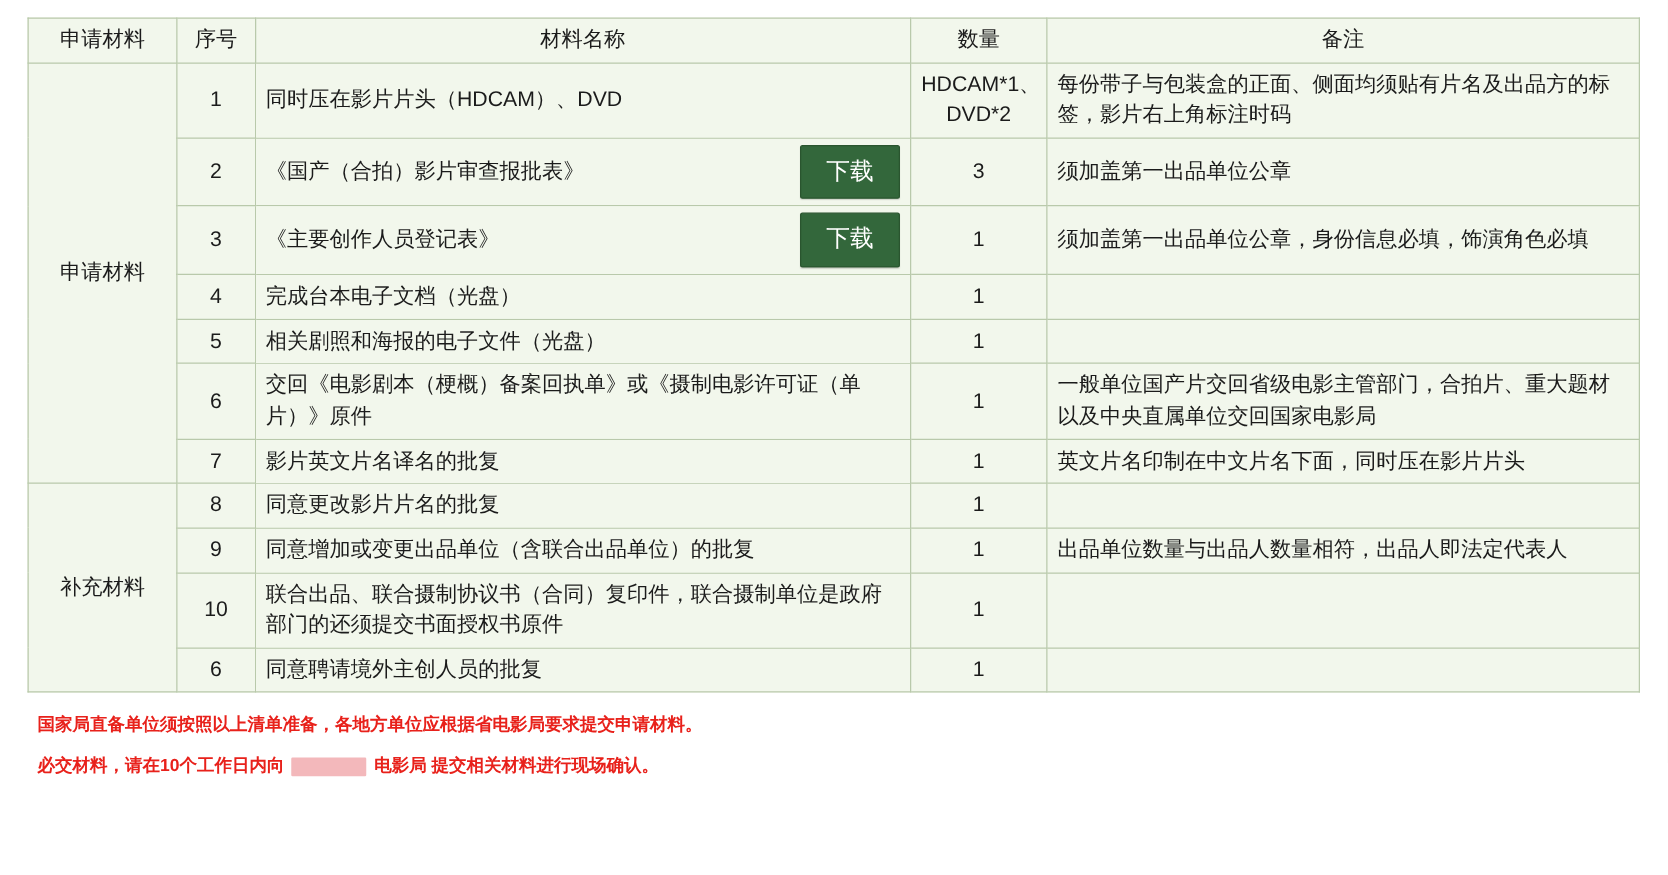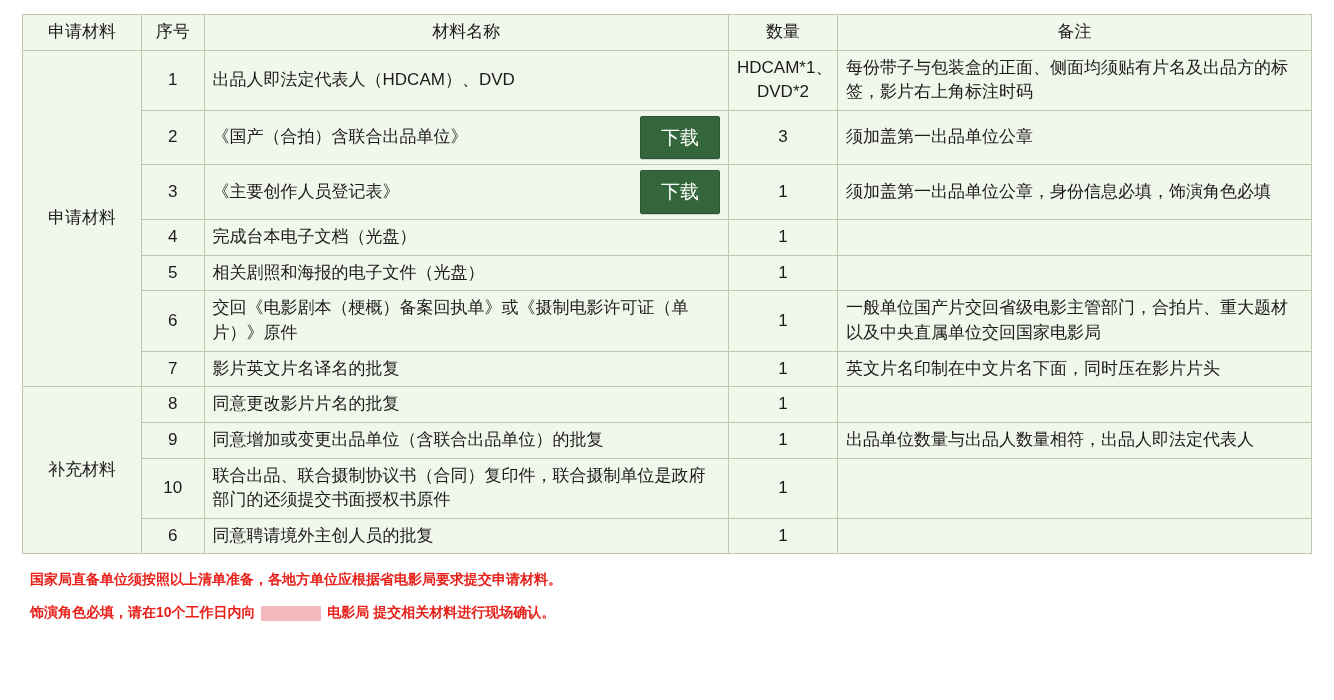--- a/index.html
+++ b/index.html
@@ -126,32 +126,32 @@
         <th>备注</th>
       </tr>
     </thead>
     <tbody>
 
       <tr>
         <td class="group-cell" rowspan="7">申请材料</td>
         <td class="seq-cell">1</td>
         <td class="name-cell">
           <div class="name-wrap">
-            <span class="name-text">出品人即法定代表人（HDCAM）、DVD</span>
+            <span class="name-text">同时压在影片片头（HDCAM）、DVD</span>
           </div>
         </td>
         <td class="qty-cell qty-multi">HDCAM*1、DVD*2</td>
         <td class="remark-cell">每份带子与包装盒的正面、侧面均须贴有片名及出品方的标签，影片右上角标注时码</td>
       </tr>
 
       <tr>
         <td class="seq-cell">2</td>
         <td class="name-cell">
           <div class="name-wrap">
-            <span class="name-text">《国产（合拍）含联合出品单位》</span>
+            <span class="name-text">《国产（合拍）影片审查报批表》</span>
             <span class="dl-btn">下载</span>
           </div>
         </td>
         <td class="qty-cell">3</td>
         <td class="remark-cell">须加盖第一出品单位公章</td>
       </tr>
 
       <tr>
         <td class="seq-cell">3</td>
         <td class="name-cell">
@@ -252,17 +252,17 @@
         <td class="qty-cell">1</td>
         <td class="remark-cell"></td>
       </tr>
 
     </tbody>
   </table>
 
   <div class="notes">
     <div class="note-line">国家局直备单位须按照以上清单准备，各地方单位应根据省电影局要求提交申请材料。</div>
     <div class="note-line second">
-      <span>饰演角色必填，请在10个工作日内向 </span><span class="redacted"></span><span> 电影局 提交相关材料进行现场确认。</span>
+      <span>必交材料，请在10个工作日内向 </span><span class="redacted"></span><span> 电影局 提交相关材料进行现场确认。</span>
     </div>
   </div>
 
 </div>
 
 </body></html>

